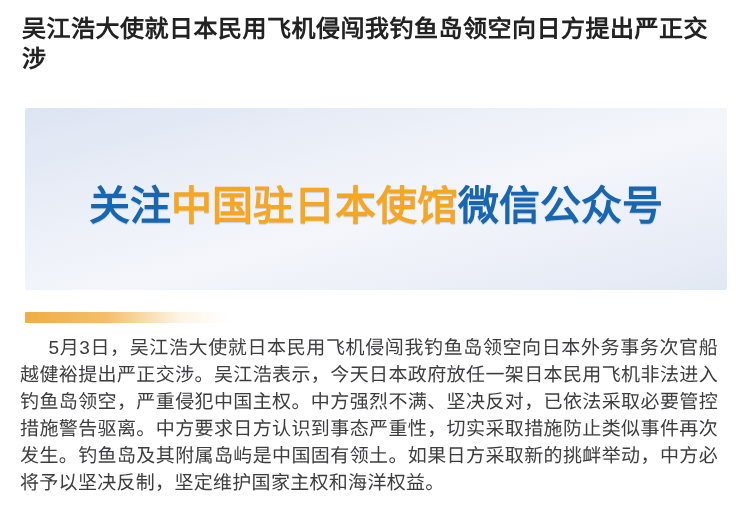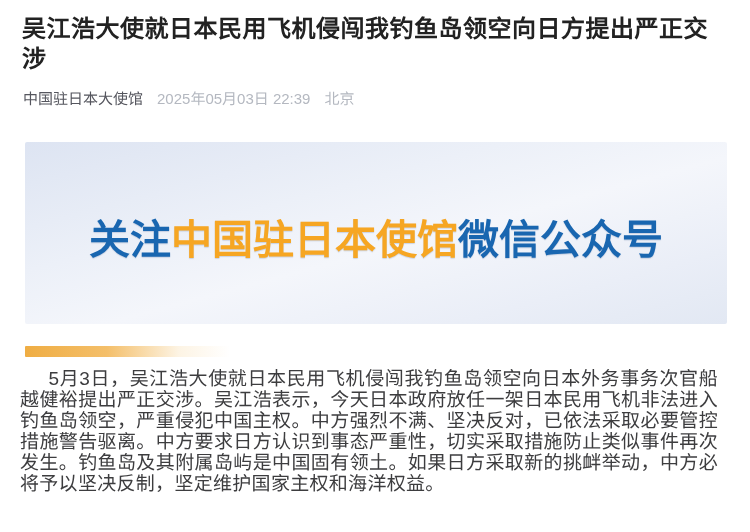--- a/index.html
+++ b/index.html
@@ -66,39 +66,34 @@
   .divider-orange {
     margin: 22px 0 0 25px;
     width: 205px;
     height: 11px;
     background: linear-gradient(90deg, #efad43 0%, #f4bf6a 40%, rgba(250,230,195,0.45) 75%, rgba(255,255,255,0) 100%);
     border-radius: 1px;
   }
   .article-body {
     margin: 11px 32px 0 20px;
     font-size: 19px;
-    line-height: 21px;
+    line-height: 27px;
     color: #3d3d3f;
     text-align: justify;
     text-indent: 1.5em;
     letter-spacing: 0.3px;
   }
 </style>
 </head>
 <body>
 
 <div class="page">
 
   <h1 class="article-title">吴江浩大使就日本民用飞机侵闯我钓鱼岛领空向日方提出严正交涉</h1>
 
-  <div class="meta-row">
-    <span class="meta-source">中国驻日本大使馆</span>
-    <span class="meta-date">2025年05月03日 22:39</span>
-    <span class="meta-location">北京</span>
-  </div>
 
   <div class="promo-banner">
     <div class="banner-headline">
       <span class="banner-blue">关注</span><span class="banner-orange">中国驻日本使馆</span><span class="banner-blue">微信公众号</span>
     </div>
   </div>
 
   <div class="divider-orange"></div>
 
   <p class="article-body">5月3日，吴江浩大使就日本民用飞机侵闯我钓鱼岛领空向日本外务事务次官船越健裕提出严正交涉。吴江浩表示，今天日本政府放任一架日本民用飞机非法进入钓鱼岛领空，严重侵犯中国主权。中方强烈不满、坚决反对，已依法采取必要管控措施警告驱离。中方要求日方认识到事态严重性，切实采取措施防止类似事件再次发生。钓鱼岛及其附属岛屿是中国固有领土。如果日方采取新的挑衅举动，中方必将予以坚决反制，坚定维护国家主权和海洋权益。</p>

